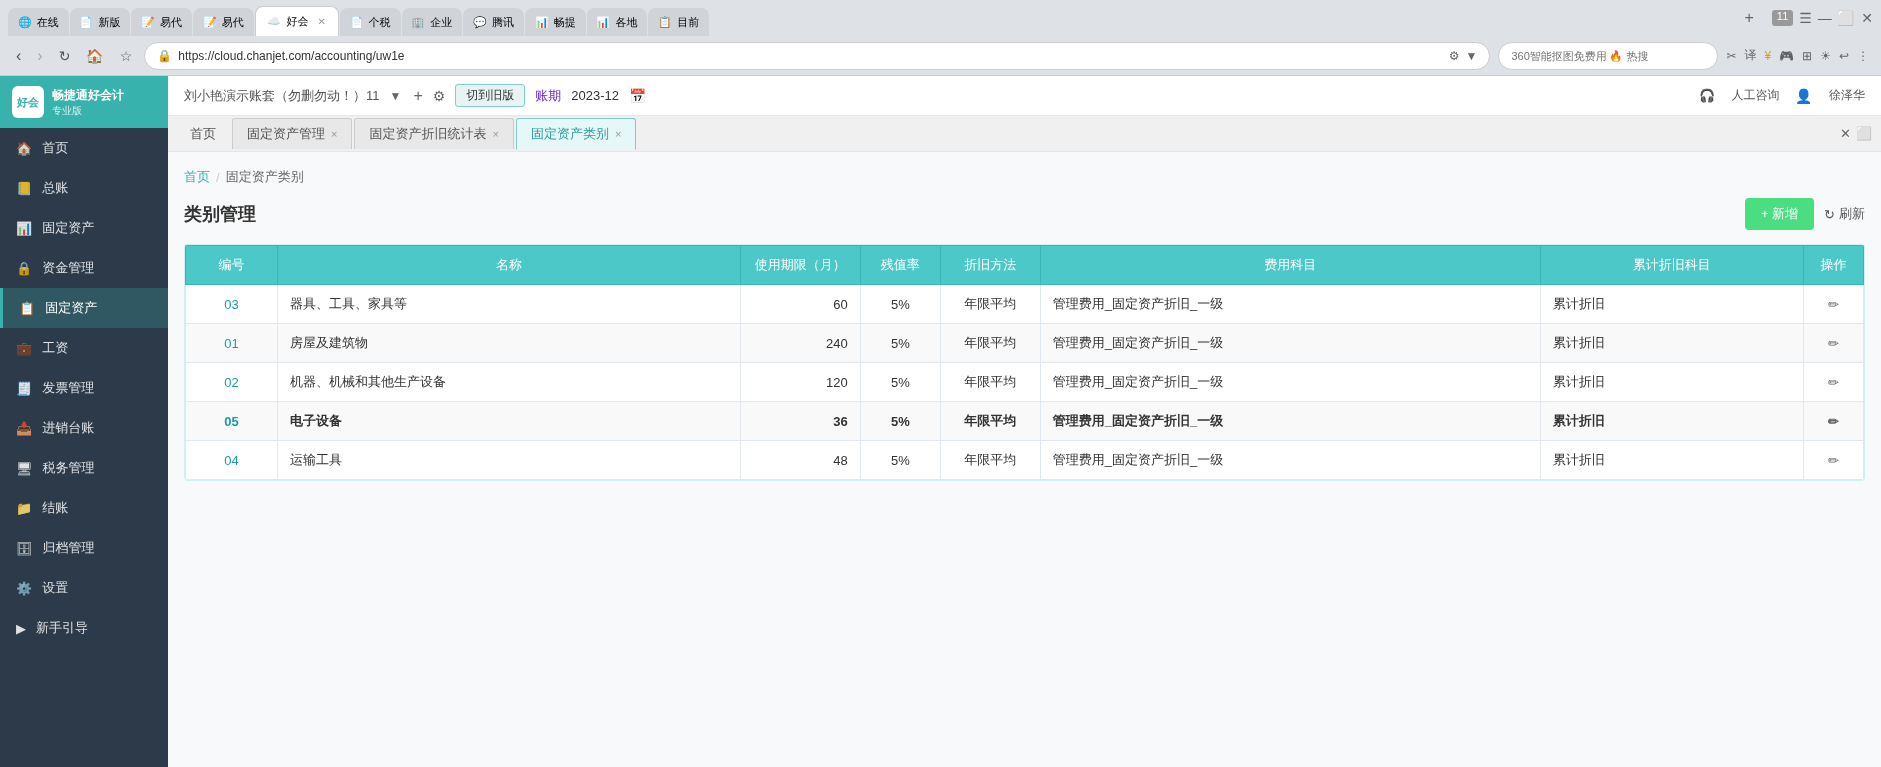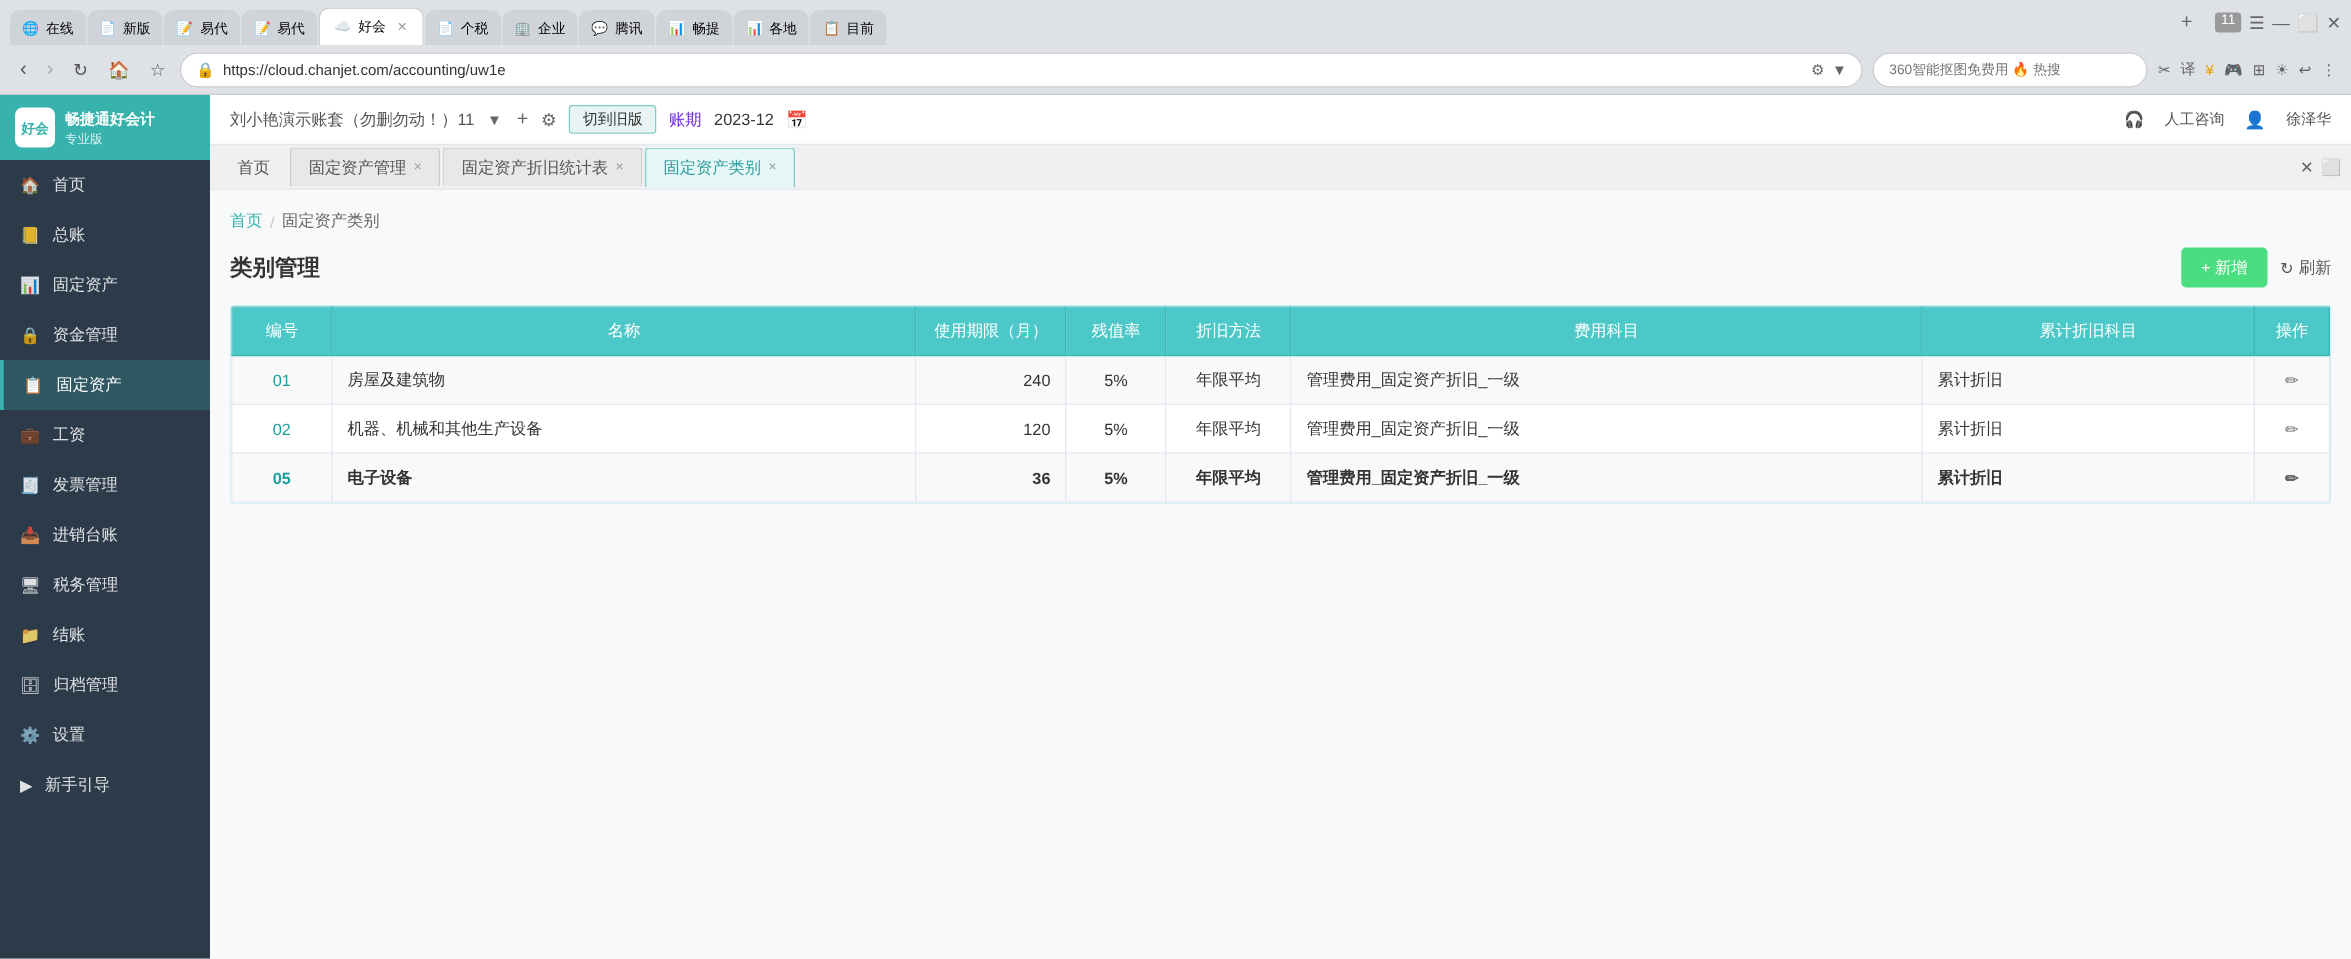--- a/index.html
+++ b/index.html
@@ -212,31 +212,41 @@
             <span>↻</span>
             <span>刷新</span>
           </button>
         </div>
       </div>
 
       <div style="background:#fff; border:1px solid #d0f0f0; border-radius:3px; overflow:hidden;">
         <table style="width:100%; border-collapse:collapse;">
           <thead>
             <tr style="background:#4dc8c8; color:#fff;">
-              <th style="padding:10px 0; text-align:center; font-weight:normal; font-size:13px; border:1px solid #3bb5b5; width:80px;">编号</th>
+              <th style="padding:10px 0; text-align:center; font-weight:normal; font-size:13px; border:1px solid #3bb5b5; width:92px;">编号</th>
               <th style="padding:10px 12px; text-align:center; font-weight:normal; font-size:13px; border:1px solid #3bb5b5;">名称</th>
               <th style="padding:10px 12px; text-align:center; font-weight:normal; font-size:13px; border:1px solid #3bb5b5; width:120px;">使用期限（月）</th>
               <th style="padding:10px 12px; text-align:center; font-weight:normal; font-size:13px; border:1px solid #3bb5b5; width:80px;">残值率</th>
               <th style="padding:10px 12px; text-align:center; font-weight:normal; font-size:13px; border:1px solid #3bb5b5; width:100px;">折旧方法</th>
               <th style="padding:10px 12px; text-align:center; font-weight:normal; font-size:13px; border:1px solid #3bb5b5;">费用科目</th>
               <th style="padding:10px 12px; text-align:center; font-weight:normal; font-size:13px; border:1px solid #3bb5b5;">累计折旧科目</th>
               <th style="padding:10px 12px; text-align:center; font-weight:normal; font-size:13px; border:1px solid #3bb5b5; width:60px;">操作</th>
             </tr>
           </thead>
           <tbody id="table-body">
+          <tr style="background: rgb(255, 255, 255);">
+      <td style="padding:10px 12px; border:1px solid #e2e8f0; font-size:13px; color:#1a9e9e; text-align:center; cursor:pointer;">03</td>
+      <td style="padding:10px 12px; border:1px solid #e2e8f0; font-size:13px; color:#333;">器具、工具、家具等</td>
+      <td style="padding:10px 12px; border:1px solid #e2e8f0; font-size:13px; color:#333; text-align:right;">60</td>
+      <td style="padding:10px 12px; border:1px solid #e2e8f0; font-size:13px; color:#333; text-align:center;">5%</td>
+      <td style="padding:10px 12px; border:1px solid #e2e8f0; font-size:13px; color:#333; text-align:center;">年限平均</td>
+      <td style="padding:10px 12px; border:1px solid #e2e8f0; font-size:13px; color:#333;">管理费用_固定资产折旧_一级</td>
+      <td style="padding:10px 12px; border:1px solid #e2e8f0; font-size:13px; color:#333;">累计折旧</td>
+      <td style="padding:10px 12px; border:1px solid #e2e8f0; font-size:13px; color:#666; text-align:center; cursor:pointer;">✏</td>
+    </tr>
               <tr style="background: rgb(249, 249, 249);">
       <td style="padding:10px 12px; border:1px solid #e2e8f0; font-size:13px; color:#1a9e9e; text-align:center; cursor:pointer;">01</td>
       <td style="padding:10px 12px; border:1px solid #e2e8f0; font-size:13px; color:#333;">房屋及建筑物</td>
       <td style="padding:10px 12px; border:1px solid #e2e8f0; font-size:13px; color:#333; text-align:right;">240</td>
       <td style="padding:10px 12px; border:1px solid #e2e8f0; font-size:13px; color:#333; text-align:center;">5%</td>
       <td style="padding:10px 12px; border:1px solid #e2e8f0; font-size:13px; color:#333; text-align:center;">年限平均</td>
       <td style="padding:10px 12px; border:1px solid #e2e8f0; font-size:13px; color:#333;">管理费用_固定资产折旧_一级</td>
       <td style="padding:10px 12px; border:1px solid #e2e8f0; font-size:13px; color:#333;">累计折旧</td>
       <td style="padding:10px 12px; border:1px solid #e2e8f0; font-size:13px; color:#666; text-align:center; cursor:pointer;">✏</td>
     </tr>
@@ -253,19 +263,29 @@
               <tr style="background: rgb(249, 249, 249); font-weight: bold;">
       <td style="padding:10px 12px; border:1px solid #e2e8f0; font-size:13px; color:#1a9e9e; text-align:center; cursor:pointer;">05</td>
       <td style="padding:10px 12px; border:1px solid #e2e8f0; font-size:13px; color:#333;">电子设备</td>
       <td style="padding:10px 12px; border:1px solid #e2e8f0; font-size:13px; color:#333; text-align:right;">36</td>
       <td style="padding:10px 12px; border:1px solid #e2e8f0; font-size:13px; color:#333; text-align:center;">5%</td>
       <td style="padding:10px 12px; border:1px solid #e2e8f0; font-size:13px; color:#333; text-align:center;">年限平均</td>
       <td style="padding:10px 12px; border:1px solid #e2e8f0; font-size:13px; color:#333;">管理费用_固定资产折旧_一级</td>
       <td style="padding:10px 12px; border:1px solid #e2e8f0; font-size:13px; color:#333;">累计折旧</td>
       <td style="padding:10px 12px; border:1px solid #e2e8f0; font-size:13px; color:#666; text-align:center; cursor:pointer;">✏</td>
     </tr>
+              <tr style="background: rgb(255, 255, 255);">
+      <td style="padding:10px 12px; border:1px solid #e2e8f0; font-size:13px; color:#1a9e9e; text-align:center; cursor:pointer;">04</td>
+      <td style="padding:10px 12px; border:1px solid #e2e8f0; font-size:13px; color:#333;">运输工具</td>
+      <td style="padding:10px 12px; border:1px solid #e2e8f0; font-size:13px; color:#333; text-align:right;">48</td>
+      <td style="padding:10px 12px; border:1px solid #e2e8f0; font-size:13px; color:#333; text-align:center;">5%</td>
+      <td style="padding:10px 12px; border:1px solid #e2e8f0; font-size:13px; color:#333; text-align:center;">年限平均</td>
+      <td style="padding:10px 12px; border:1px solid #e2e8f0; font-size:13px; color:#333;">管理费用_固定资产折旧_一级</td>
+      <td style="padding:10px 12px; border:1px solid #e2e8f0; font-size:13px; color:#333;">累计折旧</td>
+      <td style="padding:10px 12px; border:1px solid #e2e8f0; font-size:13px; color:#666; text-align:center; cursor:pointer;">✏</td>
+    </tr>
             </tbody>
         </table>
       </div>
 
     </div>
   </div>
 </div>
 
 </body></html>

